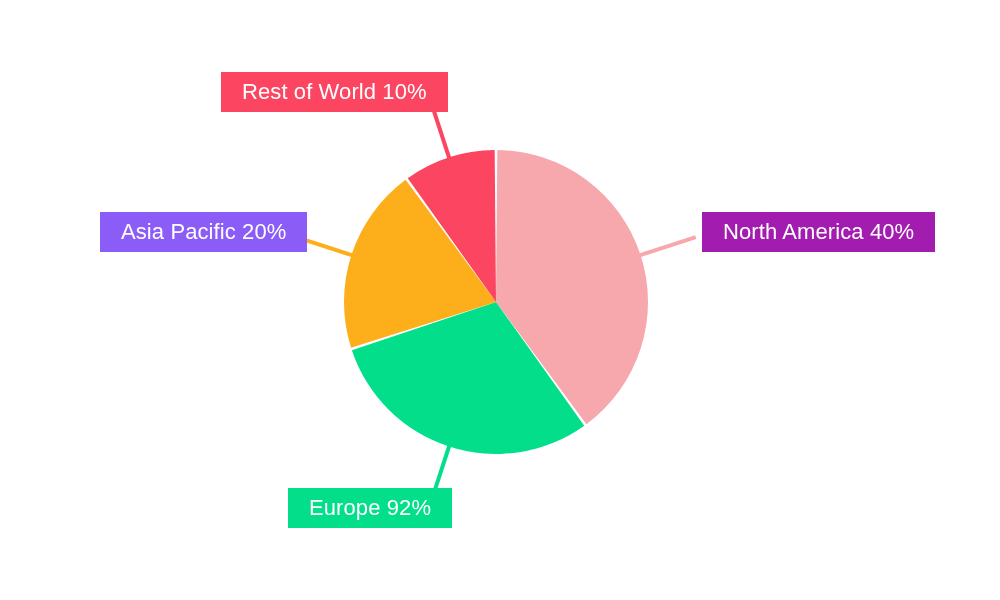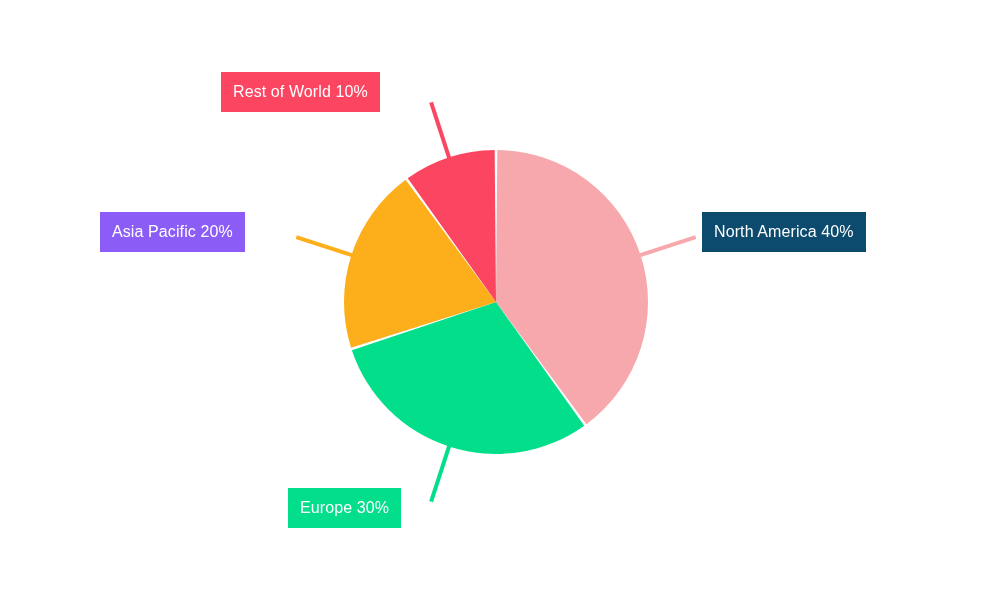--- a/index.html
+++ b/index.html
@@ -27,26 +27,26 @@
     height: 600px;
     display: block;
   }
   .slice-label {
     position: absolute;
     display: flex;
     align-items: center;
     justify-content: center;
     color: #ffffff;
     font-family: "Liberation Sans", sans-serif;
-    font-size: 16px;
+    font-size: 22px;
     line-height: 1;
     letter-spacing: 0.1px;
     white-space: nowrap;
     box-sizing: border-box;
-    padding: 0 12px;
+    padding: 0 21px;
     height: 40px;
   }
   #label-north-america {
     left: 702px;
     top: 212px;
   }
   #label-europe {
     left: 288px;
     top: 488px;
   }
@@ -74,26 +74,26 @@
     </g>
 
     <g>
       <path fill="#f7a8ac" d="M 496 302 L 497.33 150.01 A 152 152 0 0 1 586.41 424.19 Z"></path>
       <path fill="#03de8b" d="M 496 302 L 584.27 425.75 A 152 152 0 0 1 351.85 350.23 Z"></path>
       <path fill="#fcaf1b" d="M 496 302 L 351.04 347.71 A 152 152 0 0 1 405.59 179.81 Z"></path>
       <path fill="#fc4560" d="M 496 302 L 407.73 178.25 A 152 152 0 0 1 494.67 150.01 Z"></path>
     </g>
   </svg>
 
-  <div class="slice-label" id="label-north-america" style="background:#0c4a6e;">
+  <div class="slice-label" id="label-north-america" style="background:#a21caf;">
     <span>North America 40%</span>
   </div>
 
   <div class="slice-label" id="label-europe" style="background:#03de8b;">
-    <span>Europe 30%</span>
+    <span>Europe 92%</span>
   </div>
 
   <div class="slice-label" id="label-asia-pacific" style="background:#8b5cf6;">
     <span>Asia Pacific 20%</span>
   </div>
 
   <div class="slice-label" id="label-rest-of-world" style="background:#fc4560;">
     <span>Rest of World 10%</span>
   </div>
 

